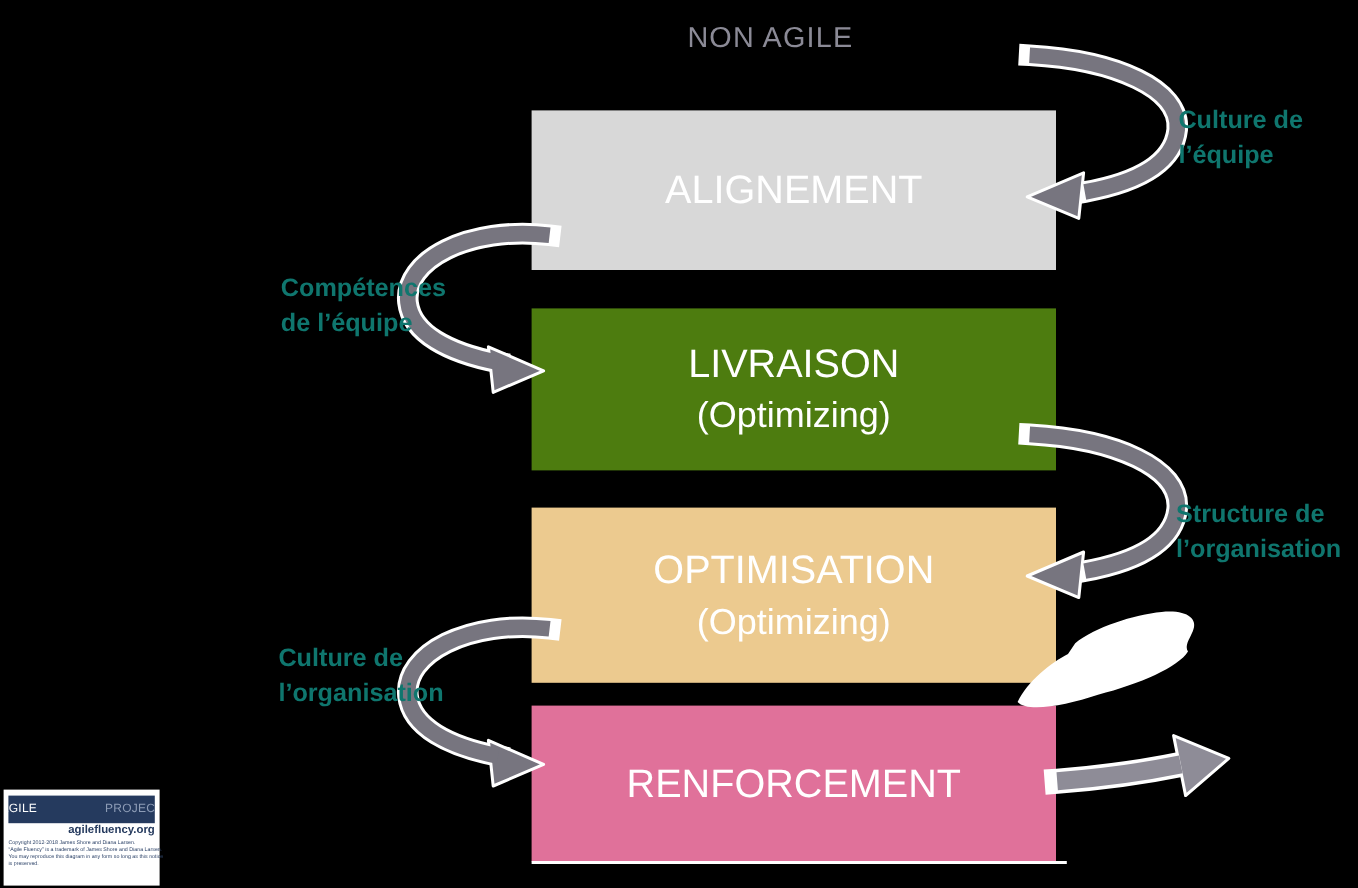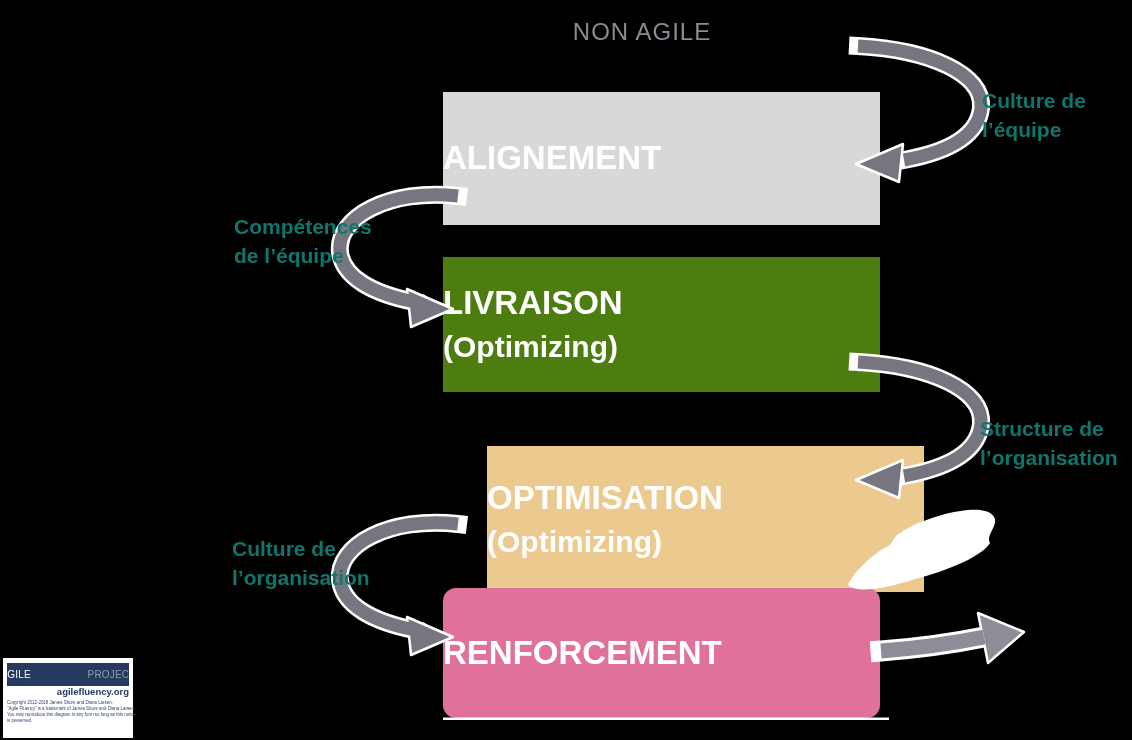--- a/index.html
+++ b/index.html
@@ -6,34 +6,34 @@
   .canvas{
     position:relative;width:1132px;height:740px;background:#000000;overflow:hidden;
     font-family:"Liberation Sans",sans-serif;
   }
   .title{
     position:absolute;left:400px;top:18px;width:484px;text-align:center;
     font-size:24px;font-weight:normal;color:#8b8a96;letter-spacing:1px;z-index:3;
   }
   .box{
     position:absolute;left:443px;width:437px;display:flex;flex-direction:column;
-    justify-content:center;align-items:flex-start;gap:10px;z-index:1;text-align:center;font-weight:bold;
+    justify-content:center;align-items:center;gap:10px;z-index:1;text-align:center;
   }
   .box-title{font-size:33px;color:#ffffff;line-height:1.05;}
   .box-subtitle{font-size:30px;color:#ffffff;line-height:1.05;}
   .box1{top:92px;height:133px;background:#d8d8d8;}
   .box2{top:257px;height:135px;background:#4d7c0f;}
-  .box3{top:446px;height:146px;background:#ecca8f;margin-left:44px;}
-  .box4{top:588px;height:130px;background:#e0719a;border-radius:13px;}
+  .box3{top:423px;height:146px;background:#ecca8f;}
+  .box4{top:588px;height:130px;background:#e0719a;}
   .arrow-label{
     position:absolute;z-index:3;color:#0f766e;font-size:21px;font-weight:bold;
     line-height:29px;white-space:nowrap;
   }
   .lbl1{left:982px;top:86px;}
-  .lbl2{left:234px;top:212px;}
+  .lbl2{left:234px;top:226px;}
   .lbl3{left:980px;top:402px;margin-top:12px;}
   .lbl4{left:232px;top:534px;}
   svg.overlay{position:absolute;left:0;top:0;z-index:2;}
   .arrow-outline{fill:none;stroke:#ffffff;stroke-width:18;stroke-linecap:square;}
   .arrow-body{fill:none;stroke:#77757f;stroke-width:13;stroke-linecap:butt;}
   .arrow-head{fill:#77757f;stroke:#ffffff;stroke-width:2.5;stroke-linejoin:round;}
   .exit-outline{fill:none;stroke:#ffffff;stroke-width:21;stroke-linecap:square;}
   .exit-body{fill:none;stroke:#8e8c97;stroke-width:15;stroke-linecap:butt;}
   .exit-head{fill:#8e8c97;stroke:#ffffff;stroke-width:2.5;stroke-linejoin:round;}
   .logo-card{

